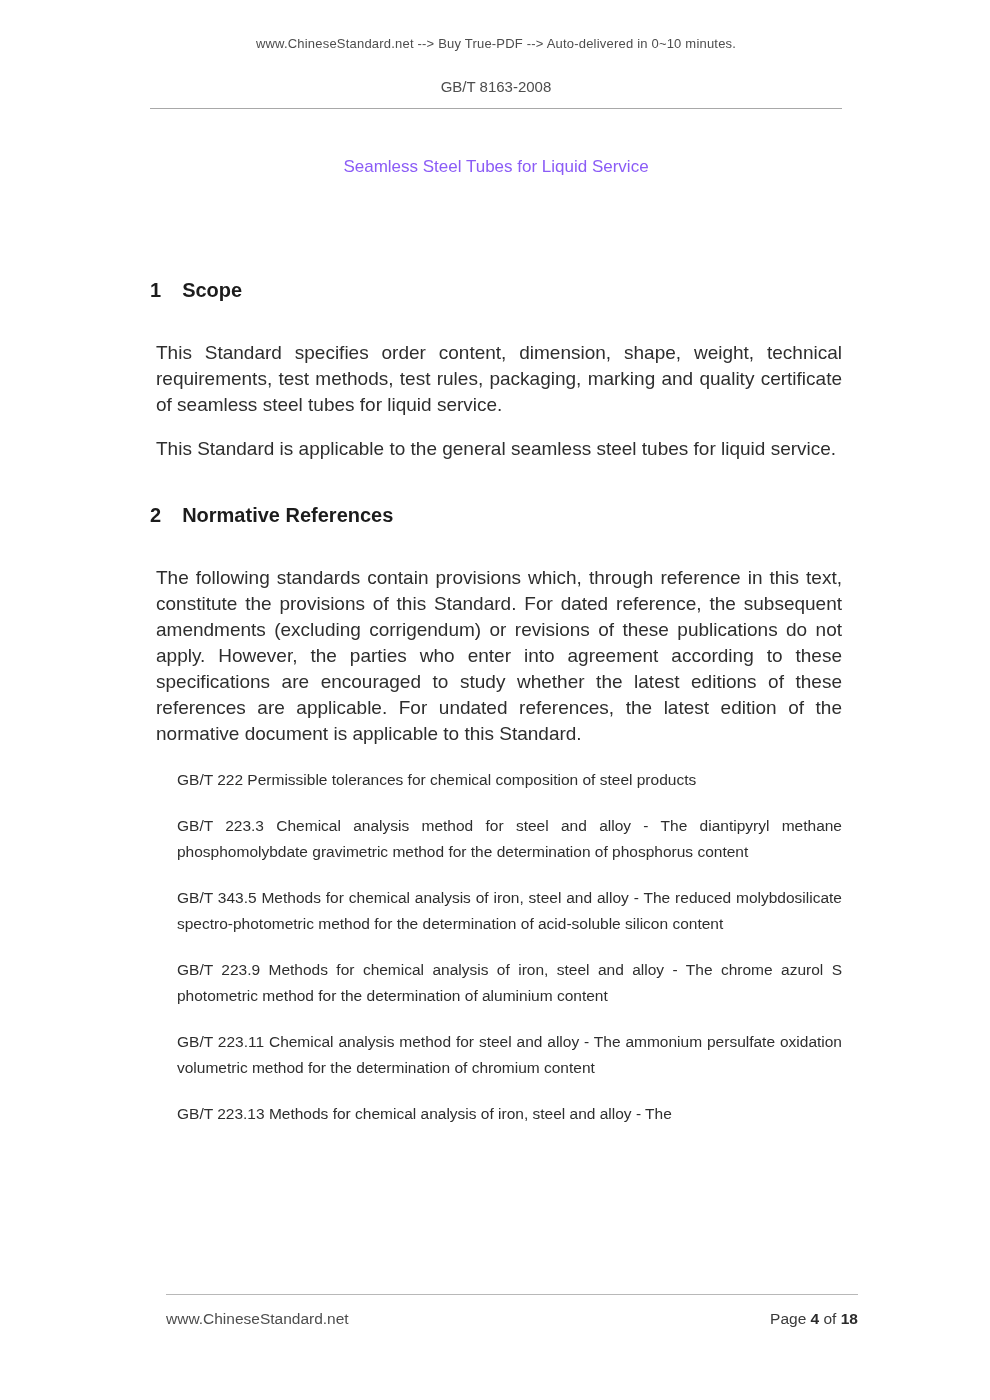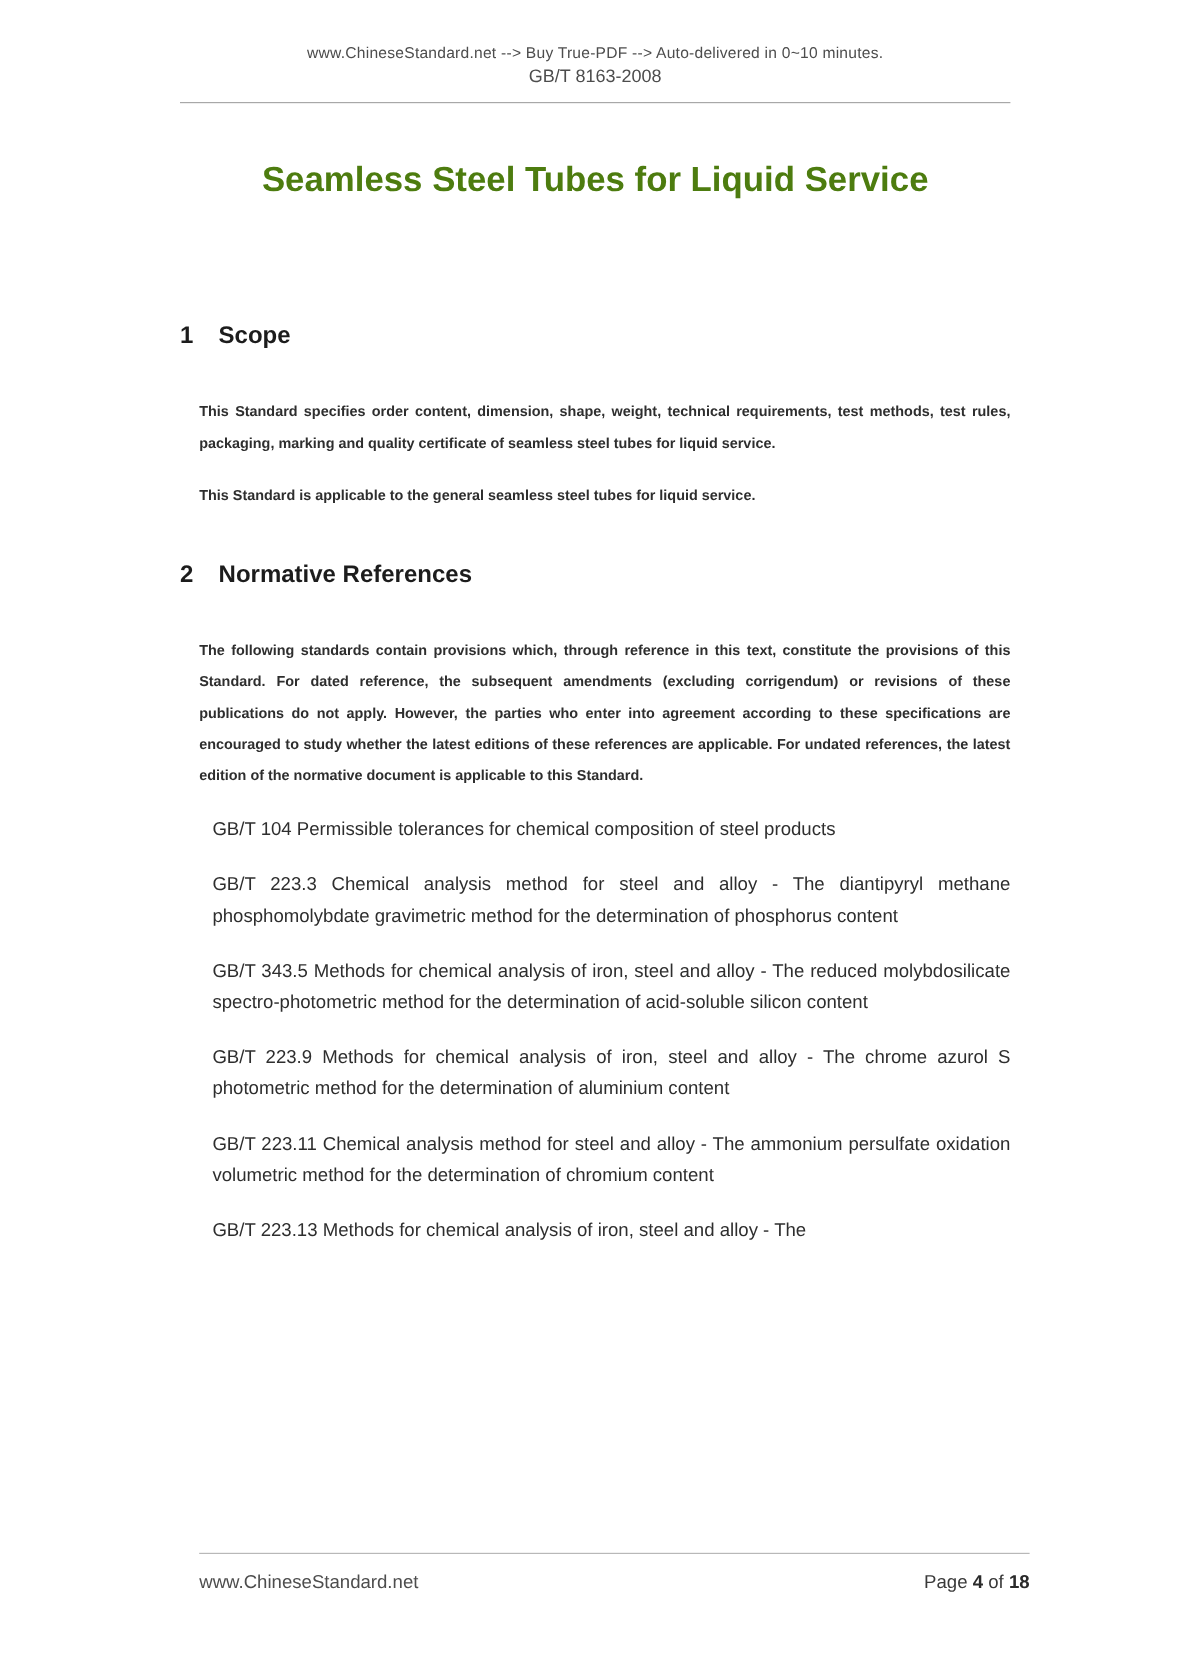--- a/index.html
+++ b/index.html
@@ -18,50 +18,49 @@
     font-size: 13px;
     color: #4d4d4d;
     text-align: center;
     letter-spacing: 0.2px;
     white-space: nowrap;
   }
   .std-code {
     font-size: 15px;
     color: #4d4d4d;
     text-align: center;
-    margin-top: 4px;
+    margin-top: 27px;
   }
   .rule { border-top: 1px solid #a8a8a8; margin-top: 13px; }
 
   .doc-title {
     margin: 48px 0 0 0;
-    font-size: 29px;
-    font-weight: bold;
-    color: #4d7c0f;
+    font-size: 17px;
+    font-weight: normal;
+    color: #8b5cf6;
     text-align: center;
   }
 
   .sec-h {
     font-size: 20px;
     font-weight: bold;
     color: #1c1c1c;
     display: flex;
     gap: 21px;
     margin: 0;
   }
   .sec-h-1 { margin-top: 102px; }
   .sec-h-2 { margin-top: 42px; }
 
   .para {
-    margin: 18px 0 0 16px;
-    font-size: 12px;
+    margin: 18px 0 0 6px;
+    font-size: 19px;
     line-height: 26px;
     text-align: justify;
     color: #2e2e2e;
-    font-weight: bold;
   }
   .sec-h + .para { margin-top: 38px; }
 
   .refs { margin-top: 4px; }
   .ref {
     margin: 20px 0 0 27px;
     font-size: 15.5px;
     line-height: 26px;
     text-align: justify;
     color: #2e2e2e;
@@ -106,21 +105,21 @@
   </section>
 
   <section>
     <h2 class="sec-h sec-h-2">
       <span>2</span>
       <span>Normative References</span>
     </h2>
     <p class="para">The following standards contain provisions which, through reference in this text, constitute the provisions of this Standard. For dated reference, the subsequent amendments (excluding corrigendum) or revisions of these publications do not apply. However, the parties who enter into agreement according to these specifications are encouraged to study whether the latest editions of these references are applicable. For undated references, the latest edition of the normative document is applicable to this Standard.</p>
 
     <div class="refs">
-      <p class="ref">GB/T 104 Permissible tolerances for chemical composition of steel products</p>
+      <p class="ref">GB/T 222 Permissible tolerances for chemical composition of steel products</p>
       <p class="ref">GB/T 223.3 Chemical analysis method for steel and alloy - The diantipyryl methane phosphomolybdate gravimetric method for the determination of phosphorus content</p>
       <p class="ref">GB/T 343.5 Methods for chemical analysis of iron, steel and alloy - The reduced molybdosilicate spectro-photometric method for the determination of acid-soluble silicon content</p>
       <p class="ref">GB/T 223.9 Methods for chemical analysis of iron, steel and alloy - The chrome azurol S photometric method for the determination of aluminium content</p>
       <p class="ref">GB/T 223.11 Chemical analysis method for steel and alloy - The ammonium persulfate oxidation volumetric method for the determination of chromium content</p>
       <p class="ref">GB/T 223.13 Methods for chemical analysis of iron, steel and alloy - The</p>
     </div>
   </section>
 
 </div>
 

